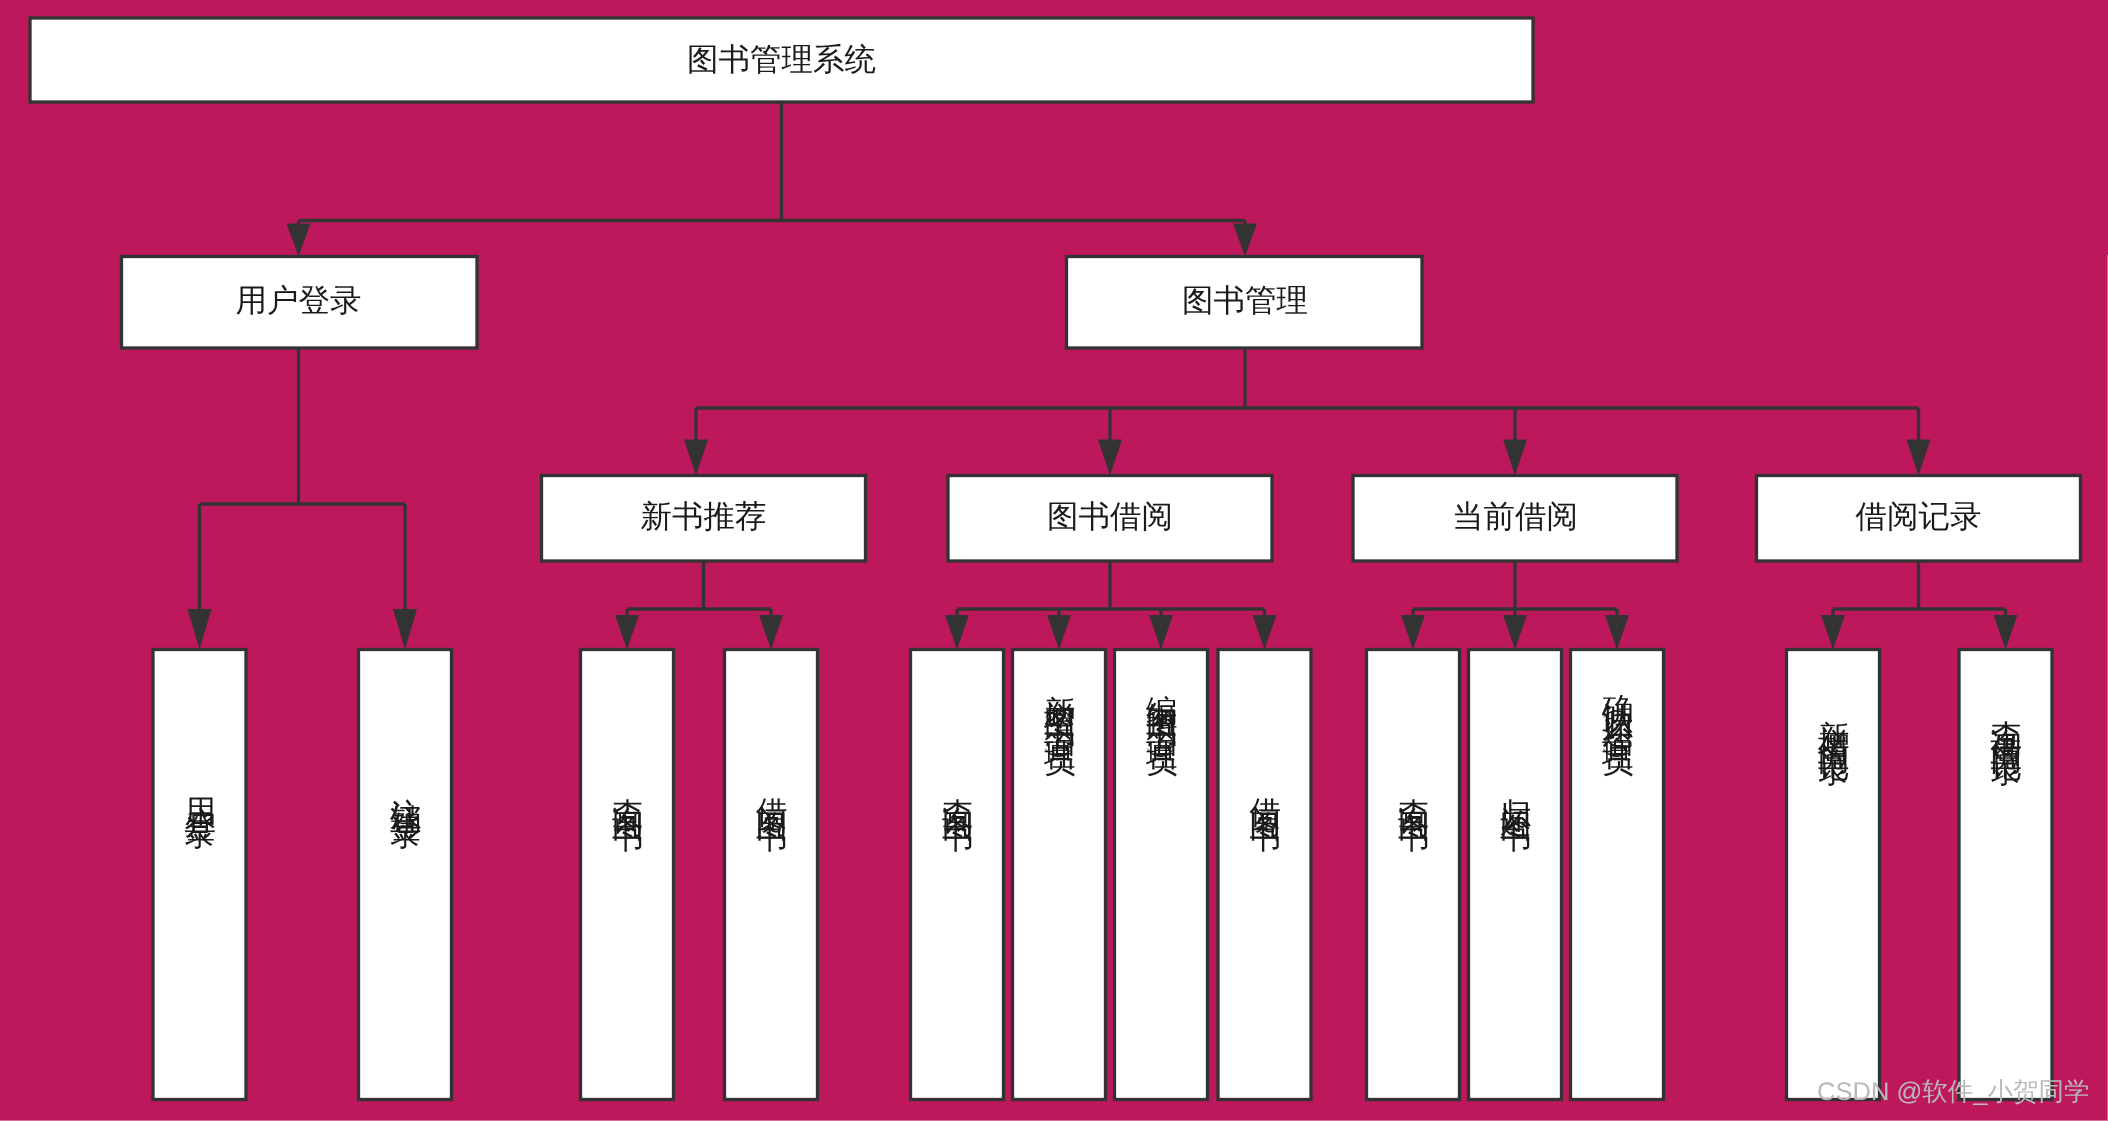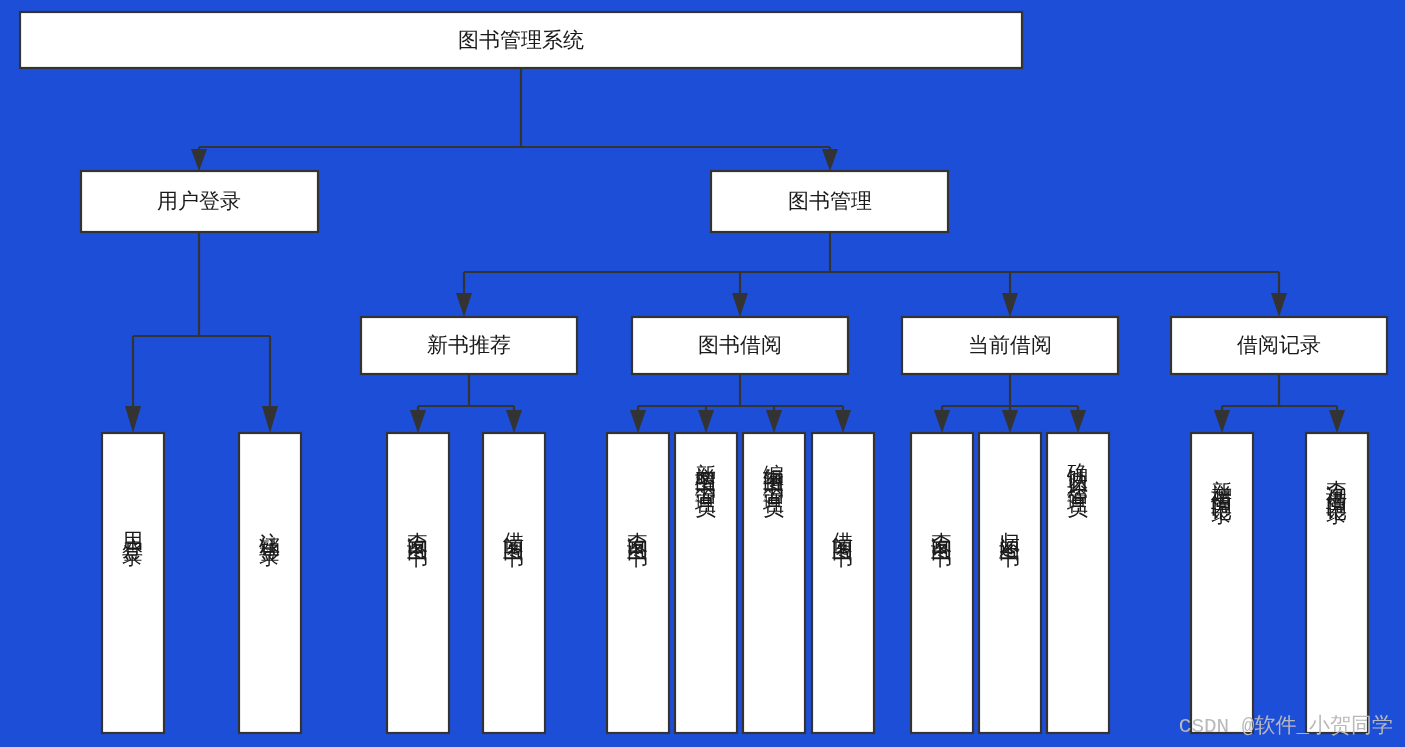--- a/index.html
+++ b/index.html
@@ -10,21 +10,21 @@
   body {
     width: 1405px;
     height: 747px;
     font-family: "Liberation Sans", "DejaVu Sans", sans-serif;
     overflow: hidden;
   }
   #diagram-root {
     position: relative;
     width: 1405px;
     height: 747px;
-    background: #1d4ed8;
+    background: #be185d;
   }
   svg.diagram-canvas {
     position: absolute;
     left: 0;
     top: 0;
     width: 1405px;
     height: 747px;
     display: block;
   }
   .node-box {
@@ -53,22 +53,22 @@
     fill: none;
   }
   .arrow-head {
     fill: #333333;
     stroke: none;
   }
   .watermark-text {
     position: absolute;
     right: 12px;
     bottom: 8px;
-    font-family: Liberation Mono, monospace;
-    font-size: 21px;
+    font-family: Liberation Sans, sans-serif;
+    font-size: 17px;
     color: #b9b9b9;
     white-space: nowrap;
     pointer-events: none;
     margin-left: 34px;
   }
 </style>
 </head>
 <body>
 
 <div id="diagram-root">

